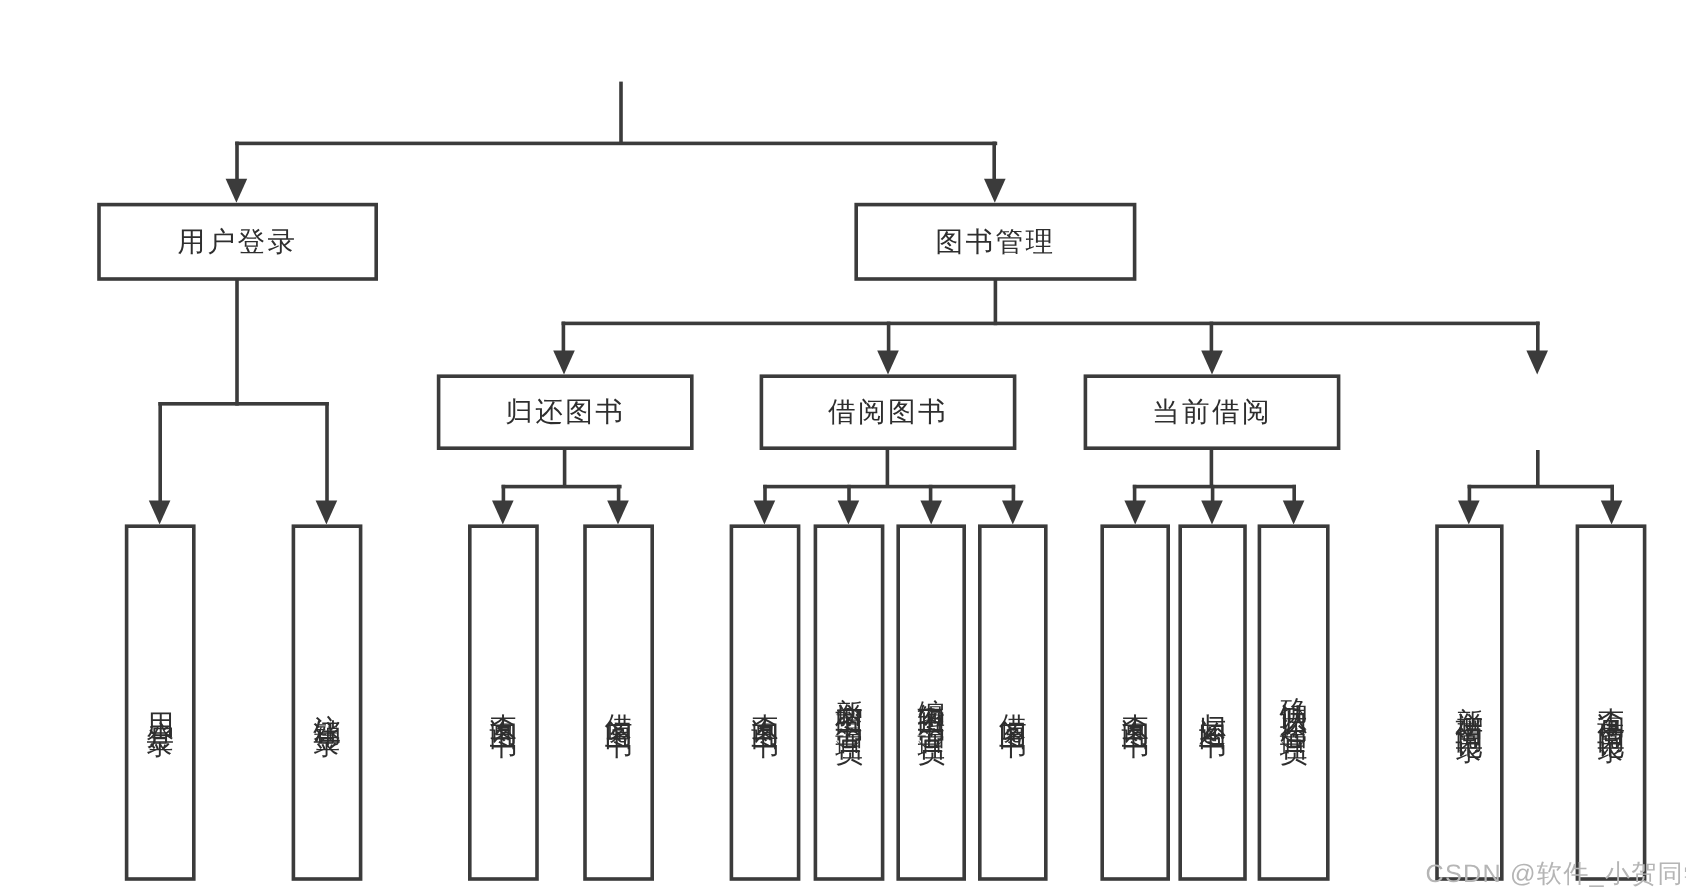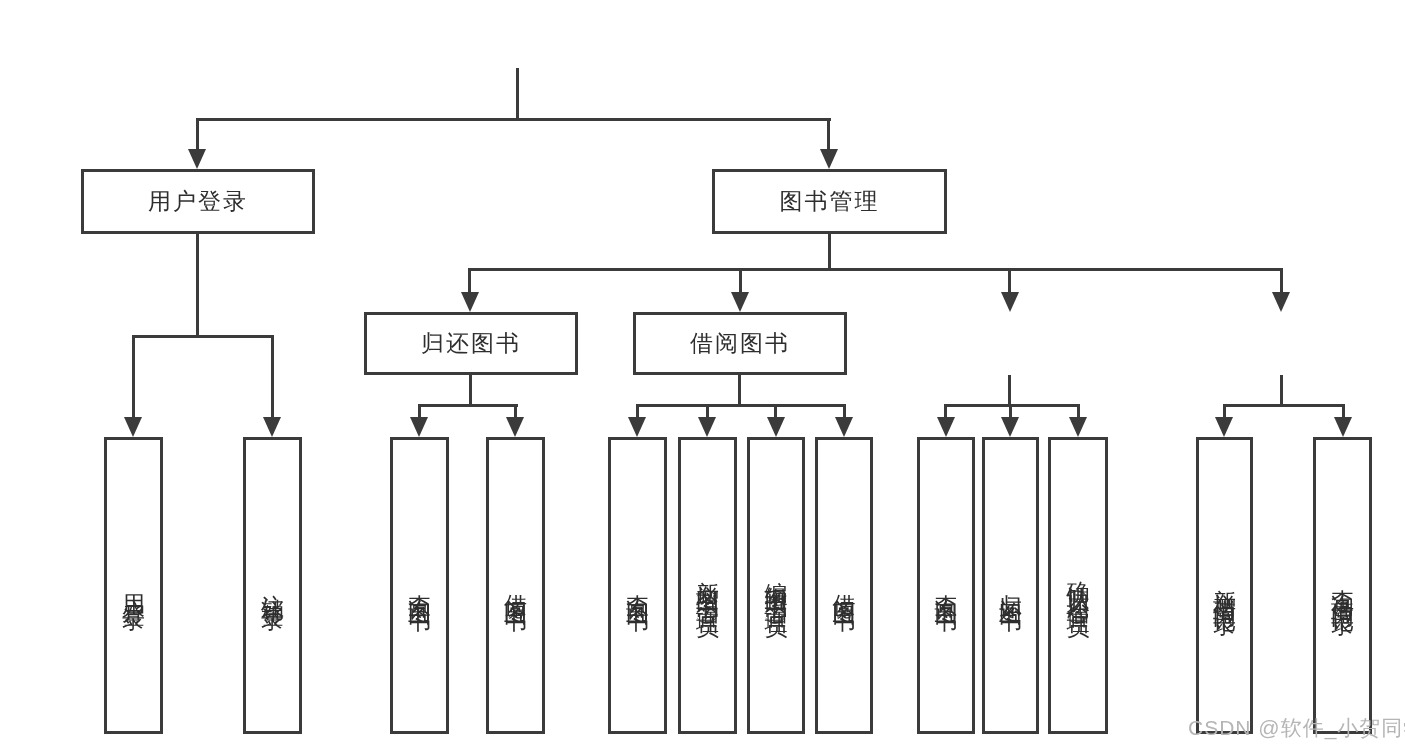--- a/index.html
+++ b/index.html
@@ -83,20 +83,21 @@
   <div class="arrow" style="left:461px;top:292px;"></div>
   <div class="vl" style="left:739px;top:268px;height:27px;"></div>
   <div class="arrow" style="left:731px;top:292px;"></div>
   <div class="vl" style="left:1008px;top:268px;height:27px;"></div>
   <div class="arrow" style="left:1001px;top:292px;"></div>
   <div class="vl" style="left:1280px;top:268px;height:27px;"></div>
   <div class="arrow" style="left:1272px;top:292px;"></div>
 
   <div class="node" style="left:364px;top:312px;width:214px;height:63px;">归还图书</div>
   <div class="node" style="left:633px;top:312px;width:214px;height:63px;">借阅图书</div>
+  <div class="node" style="left:903px;top:312px;width:214px;height:63px;">当前借阅</div>
 
   <div class="vl" style="left:469px;top:375px;height:31px;"></div>
   <div class="hl" style="left:418px;top:404px;width:100px;"></div>
   <div class="vl" style="left:418px;top:404px;height:15px;"></div>
   <div class="arrow" style="left:410px;top:417px;"></div>
   <div class="vl" style="left:514px;top:404px;height:15px;"></div>
   <div class="arrow" style="left:506px;top:417px;"></div>
 
   <div class="vl" style="left:738px;top:375px;height:31px;"></div>
   <div class="hl" style="left:636px;top:404px;width:210px;"></div>

